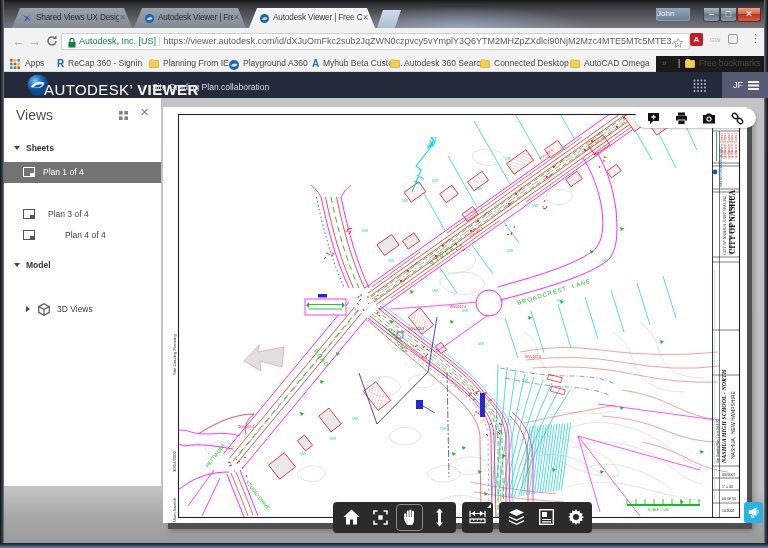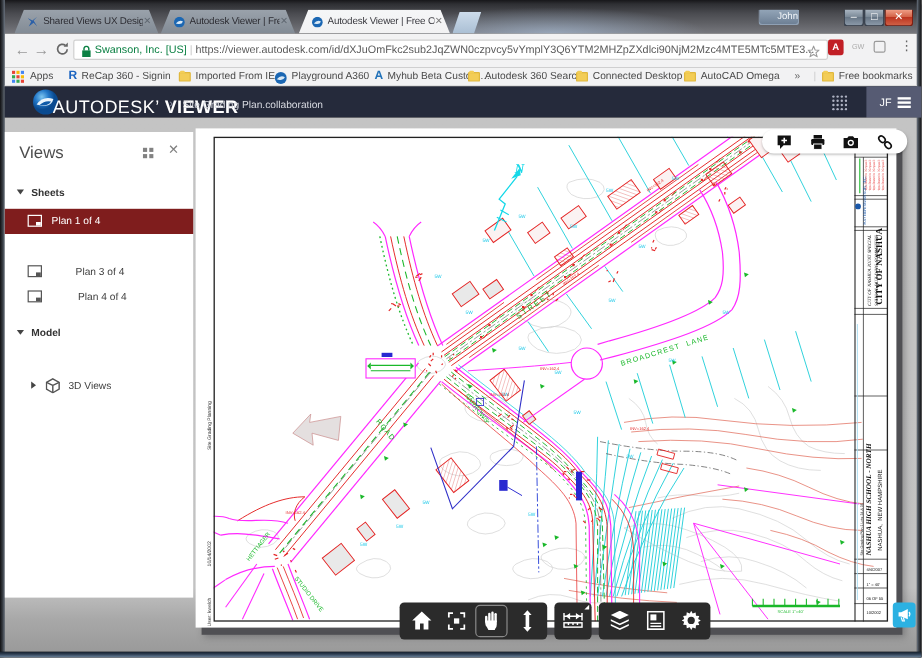--- a/index.html
+++ b/index.html
@@ -12,45 +12,45 @@
 .tab{top:8px;height:20px;padding:3px 20px 0 10px;font-size:8.2px;letter-spacing:-0.15px;color:#2d2d33;white-space:nowrap;overflow:hidden;
  clip-path:polygon(0 100%,8px 0,calc(100% - 8px) 0,100% 100%);
  background:linear-gradient(180deg,#9aa2ab,#828b95)}
 .tab.active{background:linear-gradient(180deg,#f5f6f7,#f2f2f3);color:#3a3a40}
 .tab .fav{position:absolute;left:11px;top:6px}
 .tab .t{position:absolute;left:24px;right:13px;top:5px;overflow:hidden}
 .tab .x{position:absolute;right:6px;top:6px;color:#5f6770;font-size:8px;line-height:8px;letter-spacing:0}
 #newtab{left:377px;top:10px;width:24px;height:18px;background:linear-gradient(180deg,#cddceb,#aabfd4);clip-path:polygon(6px 0,100% 0,calc(100% - 6px) 100%,0 100%)}
 .winbtn{top:8px;height:14px;border:1px solid #3a4350;border-top:none;color:#fff;text-align:center;font-size:9px;line-height:12px;
  background:linear-gradient(180deg,#aab6c2,#7d8b99 45%,#677686 50%,#8b99a8);border-radius:0 0 3px 3px}
-#johnbtn{left:632px;top:8px;width:34px;height:13px;border:1px solid #8fa0b4;border-top:none;border-radius:0 0 3px 3px;
- background:linear-gradient(180deg,#93a5b8,#6e8095);color:#f2f6fa;font-size:8px;text-align:right;line-height:12px}
+#johnbtn{left:656px;top:8px;width:34px;height:13px;border:1px solid #8fa0b4;border-top:none;border-radius:0 0 3px 3px;
+ background:linear-gradient(180deg,#93a5b8,#6e8095);color:#f2f6fa;font-size:8px;text-align:left;line-height:12px}
 #btnclose{background:linear-gradient(180deg,#f0a088,#d4654a 45%,#bc3520 50%,#d06045);border-color:#7c2014}
 
 #toolbar{left:4px;top:28px;width:760px;height:28px;background:#f2f2f3}
 #toolbar .navic{font-size:13px;color:#999;top:6px}
 #addrbar{left:57px;top:5px;width:629px;height:17px;background:#fff;border:1px solid #d0d0d0;border-radius:2px;font-size:9px;line-height:15px;white-space:nowrap;overflow:hidden}
 .green{color:#0b8043}
 #addrbar .url{color:#5a5a5a}
 
-#bookbar{left:4px;top:56px;width:760px;height:16px;background:#f2f2f3;border-bottom:1px solid #d9d9d9;font-size:8.5px;color:#4a4a4a;white-space:nowrap}
+#bookbar{left:4px;top:56px;width:652px;height:16px;background:#f2f2f3;border-bottom:1px solid #d9d9d9;font-size:8.5px;color:#4a4a4a;white-space:nowrap}
 .bi{position:absolute;top:2px;height:12px;line-height:11px}
 .folder{width:10px;height:8px;background:#f3cd56;border:1px solid #e0b83e;border-radius:1px;top:4px}
 .folder:before{content:"";position:absolute;left:0;top:-2px;width:4px;height:2px;background:#f3cd56;border-radius:1px 1px 0 0}
 
 #apphdr{left:4px;top:72px;width:760px;height:26px;background:#252a3b;color:#fff}
 #apphdr .brand{position:absolute;left:40px;top:8.5px;font-size:15px;letter-spacing:0.4px;color:#fff}
 #apphdr .crumb{position:absolute;left:148px;top:9.5px;font-size:8.5px;color:#d9dbe2}
 #rightpanel{left:718px;top:0;width:46px;height:26px;background:#565b73;color:#fff;font-size:9px}
 
 #content{left:4px;top:98px;width:760px;height:445px;background:linear-gradient(180deg,#c4c4c4 0%,#c2c2c2 88%,#a8a8a8 94%,#9a9a9a 100%)}
-#sidebar{left:0;top:12px;width:157px;height:388px;background:#fff}
+#sidebar{left:0;top:0;width:157px;height:388px;background:#fff}
 #sidebar .title{position:absolute;left:12px;top:9px;font-size:14px;color:#4d4d4d}
 .row{position:absolute;left:0;width:157px;height:21px;font-size:8.5px;color:#3f3f3f;line-height:21px}
-.row.sel{background:#7f1d1d;color:#fff}
+.row.sel{background:#737373;color:#fff}
 .shicon{position:absolute;left:19px;top:5px;width:12px;height:10px;border:1.3px solid #555}
 .shicon:after{content:"";position:absolute;right:0.5px;bottom:0.5px;width:4px;height:3px;background:#555}
 .sel .shicon{border-color:#fff}
 .sel .shicon:after{background:#fff}
 .sect{position:absolute;left:10px;font-size:8.5px;font-weight:bold;color:#333}
 .tri{display:inline-block;width:0;height:0;border-left:3.5px solid transparent;border-right:3.5px solid transparent;border-top:4.5px solid #444;vertical-align:1px;margin-right:6px}
 .tri2{display:inline-block;width:0;height:0;border-top:3.5px solid transparent;border-bottom:3.5px solid transparent;border-left:4.5px solid #444;margin-right:6px}
 #sheet{left:159px;top:9px;width:584px;height:416px;background:#fff;box-shadow:5px 6px 0 0 #505054,7px 8px 6px rgba(40,40,44,.35)}
 
 .tbgrp{position:absolute;background:#2b2b2b;border-radius:4px;height:31px}
@@ -102,21 +102,21 @@
  <span class="abs navic" style="left:24px">→</span>
  <svg class="abs" style="left:42px;top:7px" width="12" height="12" viewBox="0 0 12 12">
       <path d="M10,6 A4,4 0 1 1 8.5,2.8" fill="none" stroke="#666" stroke-width="1.4"></path>
       <path d="M10.5,0.5 L10.5,4 L7,4 Z" fill="#666"></path>
     </svg>
  <div class="abs" id="addrbar">
   <svg class="abs" style="left:6px;top:3.5px" width="8" height="10" viewBox="0 0 8 10">
         <rect x="0.5" y="4" width="7" height="5.5" fill="#0b8043"></rect>
         <path d="M2,4 V2.5 A2,2 0 0 1 6,2.5 V4" fill="none" stroke="#0b8043" stroke-width="1.2"></path>
       </svg>
-  <span class="green" style="margin-left:17px">Swanson, Inc. [US]</span><span style="color:#c8c8c8"> | </span><span class="url">https://viewer.autodesk.com/id/dXJuOmFkc2sub2JqZWN0czpvcy5vYmplY3Q6YTM2MHZpZXdlci90NjM2Mzc4MTE5MTc5MTE3...</span>
+  <span class="green" style="margin-left:17px">Autodesk, Inc. [US]</span><span style="color:#c8c8c8"> | </span><span class="url">https://viewer.autodesk.com/id/dXJuOmFkc2sub2JqZWN0czpvcy5vYmplY3Q6YTM2MHZpZXdlci90NjM2Mzc4MTE5MTc5MTE3...</span>
   <svg class="abs" style="right:6px;top:3.5px" width="10" height="10" viewBox="0 0 10 10">
         <path d="M5,0.5 L6.3,3.6 L9.6,3.8 L7,6 L7.9,9.2 L5,7.4 L2.1,9.2 L3,6 L0.4,3.8 L3.7,3.6 Z" fill="none" stroke="#9a9a9a" stroke-width="0.9"></path>
       </svg>
  </div>
  <div class="abs" style="left:686px;top:5px;width:13px;height:13px;background:#c11f25;border-radius:2px;color:#fff;font-size:8px;text-align:center;line-height:13px;font-weight:bold">A</div>
  <div class="abs" style="left:706px;top:8px;width:11px;height:8px;color:#aaa;font-size:6px;line-height:8px">GW</div>
  <div class="abs" style="left:724px;top:6px;width:10px;height:10px;border:1.3px solid #9a9a9a;border-radius:2px"></div>
  <div class="abs" style="left:746px;top:4px;color:#666;font-size:11px;letter-spacing:0">⋮</div>
 </div>
 
@@ -129,21 +129,21 @@
       <rect x="3.7" y="3.7" width="2.6" height="2.6" fill="#e84335"></rect>
       <rect x="7.4" y="3.7" width="2.6" height="2.6" fill="#f9bb06"></rect>
   <rect x="0" y="7.4" width="2.6" height="2.6" fill="#4385f4"></rect>
       <rect x="3.7" y="7.4" width="2.6" height="2.6" fill="#33a853"></rect>
       <rect x="7.4" y="7.4" width="2.6" height="2.6" fill="#e84335"></rect>
     </svg>
  <span class="bi" style="left:21px">Apps</span>
  <span class="bi" style="left:53px;color:#1b64c0;font-weight:bold;font-size:10px">R</span>
  <span class="bi" style="left:64px">ReCap 360 - Signin</span>
  <i class="bi folder" style="left:145px"></i>
-    <span class="bi" style="left:159px">Imported From IE</span>
+    <span class="bi" style="left:159px">Planning From IE</span>
  <svg class="bi" style="left:225px;top:3px" width="10" height="10" viewBox="0 0 10 10">
       <circle cx="5" cy="5" r="5" fill="#1b67b3"></circle>
       <path d="M1.6,6 q3.4,-3.8 6.8,-1.6 q-1.2,2.8 -4.5,2.2 z" fill="#d8e8f5"></path>
     </svg>
  <span class="bi" style="left:239px">Playground A360</span>
  <span class="bi" style="left:308px;color:#2272b9;font-weight:bold;font-size:10px">A</span>
  <span class="bi" style="left:319px">Myhub Beta Custom…</span>
  <i class="bi folder" style="left:386px"></i>
     <span class="bi" style="left:400px">Autodesk 360 Search</span>
  <i class="bi folder" style="left:476px"></i>
@@ -672,21 +672,21 @@
         <g fill="#828282">
           <rect x="0" y="0" width="3.6" height="3.6"></rect>
           <rect x="5.4" y="0" width="3.6" height="3.6"></rect>
           <rect x="0" y="5.4" width="3.6" height="3.6"></rect>
           <rect x="5.4" y="5.4" width="3.6" height="3.6"></rect>
         </g>
       </svg>
   <span class="abs" style="left:136px;top:8px;color:#808080;font-size:11px">✕</span>
   <div class="sect" style="top:45px"><span class="tri"></span>Sheets</div>
   <div class="row sel" style="top:64px"><i class="shicon"></i><span style="margin-left:39px">Plan 1 of 4</span></div>
-  <div class="row" style="top:106px"><i class="shicon"></i><span style="margin-left:59px">Plan 3 of 4</span></div>
+  <div class="row" style="top:106px"><i class="shicon"></i><span style="margin-left:44px">Plan 3 of 4</span></div>
   <div class="row" style="top:127px"><i class="shicon"></i><span style="margin-left:61px">Plan 4 of 4</span></div>
   <div class="sect" style="top:162px"><span class="tri"></span>Model</div>
   <div class="row" style="top:201px">
         <span class="tri2" style="position:absolute;left:22px;top:7px"></span>
    <svg class="abs" style="left:34px;top:4px" width="12" height="13" viewBox="0 0 12 13">
           <path d="M6,0.7 L11.3,3.7 V9.3 L6,12.3 L0.7,9.3 V3.7 Z" fill="none" stroke="#555" stroke-width="1.2"></path>
           <path d="M6,6.2 L11.3,3.7 M6,6.2 L0.7,3.7 M6,6.2 V12.3" fill="none" stroke="#555" stroke-width="1.2"></path>
         </svg>
    <span style="position:absolute;left:53px">3D Views</span>
       </div>

